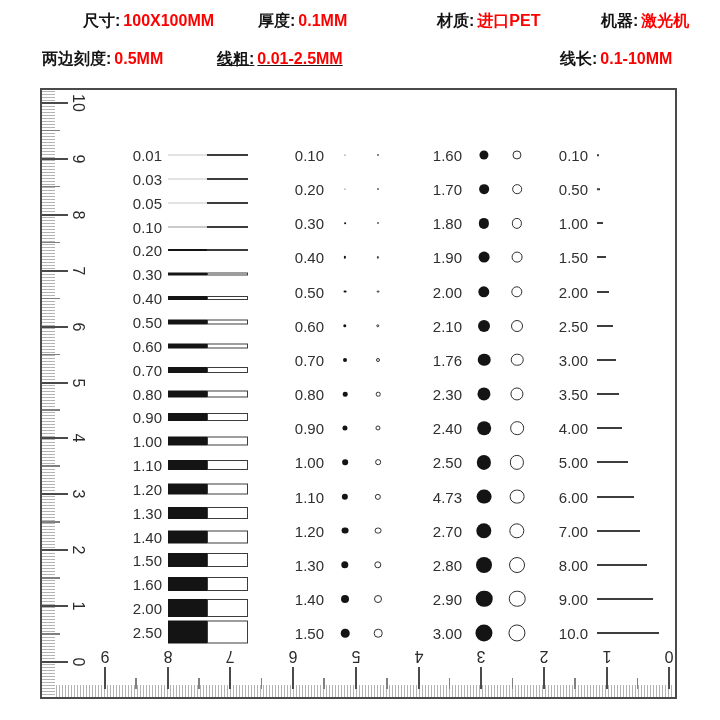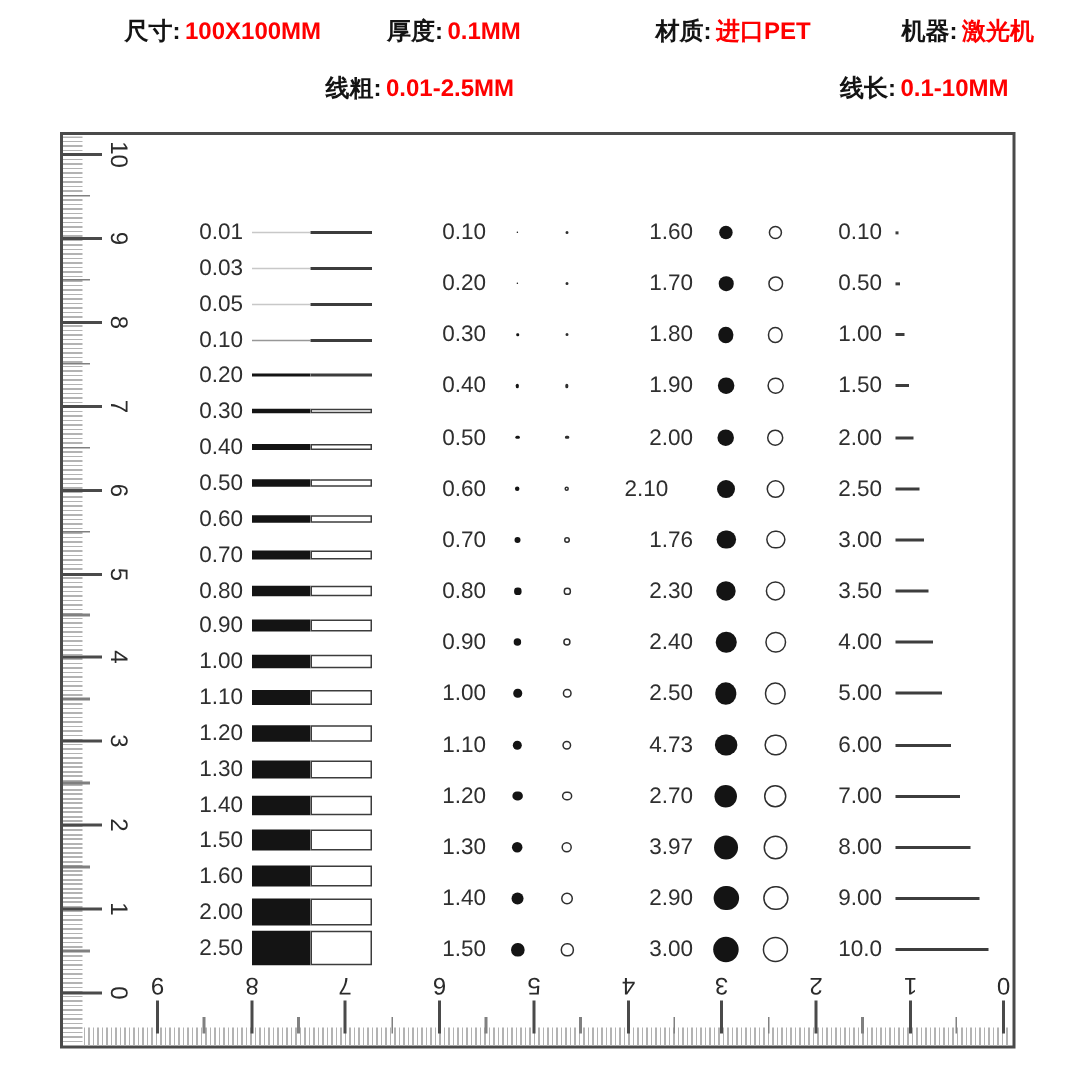--- a/index.html
+++ b/index.html
@@ -59,21 +59,22 @@
 
 <div class="page">
   <header class="specs">
     <div class="spec-row" id="specRow1">
         <div class="spec-item" style="left: 42px;"><span class="spec-label">尺寸:</span><span class="spec-value">100X100MM</span></div>
         <div class="spec-item" style="left: 217px;"><span class="spec-label">厚度:</span><span class="spec-value">0.1MM</span></div>
         <div class="spec-item" style="left: 396px;"><span class="spec-label">材质:</span><span class="spec-value">进口PET</span></div>
         <div class="spec-item" style="left: 560px;"><span class="spec-label">机器:</span><span class="spec-value">激光机</span></div>
       </div>
     <div class="spec-row" id="specRow2">
-        <div class="spec-item" style="left: 217px;"><span class="spec-label">线粗:</span><span class="spec-value">0.01-2.5MM</span></div>
+        <div class="spec-item" style="left: 42px;"><span class="spec-label">两边刻度:</span><span class="spec-value">0.5MM</span></div>
+        <div class="spec-item" style="left: 217px; text-decoration: underline;"><span class="spec-label">线粗:</span><span class="spec-value">0.01-2.5MM</span></div>
         <div class="spec-item" style="left: 560px;"><span class="spec-label">线长:</span><span class="spec-value">0.1-10MM</span></div>
       </div>
   </header>
 
   <div class="card">
     <div class="fine-v"></div>
     <div class="fine-h"></div>
     <div id="leftRuler">
         <div class="tick-major-v" style="top: 12px;"></div>
         <div class="num-v" style="left: 24px; top: 1px;">10</div>
@@ -345,21 +346,21 @@
           <div class="vlabel" style="left: 358px; width: 62px;">1.90</div>
           <div class="dot-filled" style="left: 442px; top: 0px; width: 10.83px; height: 10.83px;"></div>
           <div class="dot-open" style="left: 475px; top: 0px; width: 10.83px; height: 10.83px; border-width: 1.4px;"></div>
         </div>
         <div class="row" style="top: 201.6px;">
           <div class="vlabel" style="left: 358px; width: 62px;">2.00</div>
           <div class="dot-filled" style="left: 442px; top: 0px; width: 11.4px; height: 11.4px;"></div>
           <div class="dot-open" style="left: 475px; top: 0px; width: 11.4px; height: 11.4px; border-width: 1.4px;"></div>
         </div>
         <div class="row" style="top: 235.75px;">
-          <div class="vlabel" style="left: 358px; width: 62px; text-align: center;">2.10</div>
+          <div class="vlabel" style="left: 358px; width: 62px;">2.10</div>
           <div class="dot-filled" style="left: 442px; top: 0px; width: 11.97px; height: 11.97px;"></div>
           <div class="dot-open" style="left: 475px; top: 0px; width: 11.97px; height: 11.97px; border-width: 1.4px;"></div>
         </div>
         <div class="row" style="top: 269.9px;">
           <div class="vlabel" style="left: 358px; width: 62px;">1.76</div>
           <div class="dot-filled" style="left: 442px; top: 0px; width: 12.54px; height: 12.54px;"></div>
           <div class="dot-open" style="left: 475px; top: 0px; width: 12.54px; height: 12.54px; border-width: 1.4px;"></div>
         </div>
         <div class="row" style="top: 304.05px;">
           <div class="vlabel" style="left: 358px; width: 62px;">2.30</div>
@@ -380,21 +381,21 @@
           <div class="vlabel" style="left: 358px; width: 62px;">4.73</div>
           <div class="dot-filled" style="left: 442px; top: 0px; width: 14.82px; height: 14.82px;"></div>
           <div class="dot-open" style="left: 475px; top: 0px; width: 14.82px; height: 14.82px; border-width: 1.4px;"></div>
         </div>
         <div class="row" style="top: 440.65px;">
           <div class="vlabel" style="left: 358px; width: 62px;">2.70</div>
           <div class="dot-filled" style="left: 442px; top: 0px; width: 15.39px; height: 15.39px;"></div>
           <div class="dot-open" style="left: 475px; top: 0px; width: 15.39px; height: 15.39px; border-width: 1.4px;"></div>
         </div>
         <div class="row" style="top: 474.8px;">
-          <div class="vlabel" style="left: 358px; width: 62px;">3.97</div>
+          <div class="vlabel" style="left: 358px; width: 62px;">2.80</div>
           <div class="dot-filled" style="left: 442px; top: 0px; width: 15.96px; height: 15.96px;"></div>
           <div class="dot-open" style="left: 475px; top: 0px; width: 15.96px; height: 15.96px; border-width: 1.4px;"></div>
         </div>
         <div class="row" style="top: 508.95px;">
           <div class="vlabel" style="left: 358px; width: 62px;">2.90</div>
           <div class="dot-filled" style="left: 442px; top: 0px; width: 16.53px; height: 16.53px;"></div>
           <div class="dot-open" style="left: 475px; top: 0px; width: 16.53px; height: 16.53px; border-width: 1.4px;"></div>
         </div>
         <div class="row" style="top: 543.1px;">
           <div class="vlabel" style="left: 358px; width: 62px;">3.00</div>

